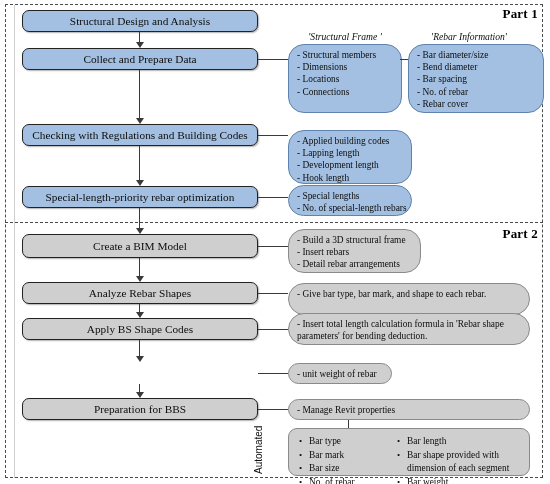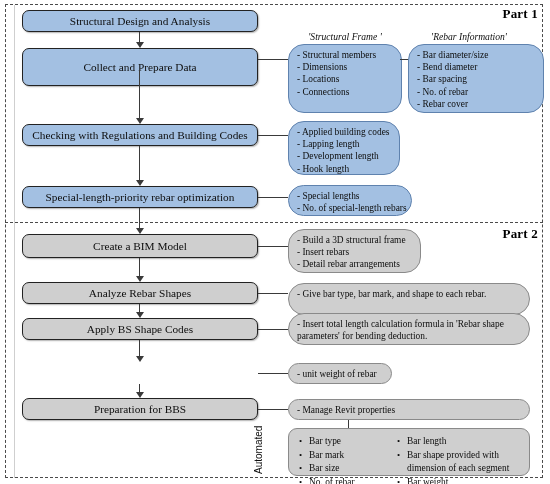--- a/index.html
+++ b/index.html
@@ -129,21 +129,21 @@
   <div class="part-label" id="part1-label">Part 1</div>
   <div class="part-label" id="part2-label">Part 2</div>
 
   <div class="proc blue" style="top:10px;height:22px;">
     <span>Structural Design and Analysis</span>
   </div>
 
   <div class="vline" style="left:139px;top:32px;height:12px;"></div>
   <div class="arrowhead" style="left:135.5px;top:42px;"></div>
 
-  <div class="proc blue" style="top:48px;height:38px;">
+  <div class="proc blue" style="top:48px;height:22px;">
     <span>Collect and Prepare Data</span>
   </div>
 
   <div class="vline" style="left:139px;top:70px;height:50px;"></div>
   <div class="arrowhead" style="left:135.5px;top:118px;"></div>
 
   <div class="proc blue" style="top:124px;height:22px;">
     <span>Checking with Regulations and Building Codes</span>
   </div>
 
@@ -175,21 +175,21 @@
   <div class="detail blue" style="left:408px;top:44px;width:136px;height:69px;">
     <span class="ln">- Bar diameter/size</span><br>
     <span class="ln">- Bend diameter</span><br>
     <span class="ln">- Bar spacing</span><br>
     <span class="ln">- No. of rebar</span><br>
     <span class="ln">- Rebar cover</span>
   </div>
 
   <div class="stub" style="left:258px;top:135px;width:30px;"></div>
 
-  <div class="detail blue" style="left:288px;top:121px;width:112px;height:54px;">
+  <div class="detail blue" style="left:288px;top:130px;width:124px;height:54px;">
     <span class="ln">- Applied building codes</span><br>
     <span class="ln">- Lapping length</span><br>
     <span class="ln">- Development length</span><br>
     <span class="ln">- Hook length</span>
   </div>
 
   <div class="stub" style="left:258px;top:197px;width:30px;"></div>
 
   <div class="detail blue" style="left:288px;top:185px;width:124px;height:31px;">
     <span class="ln">- Special lengths</span><br>

